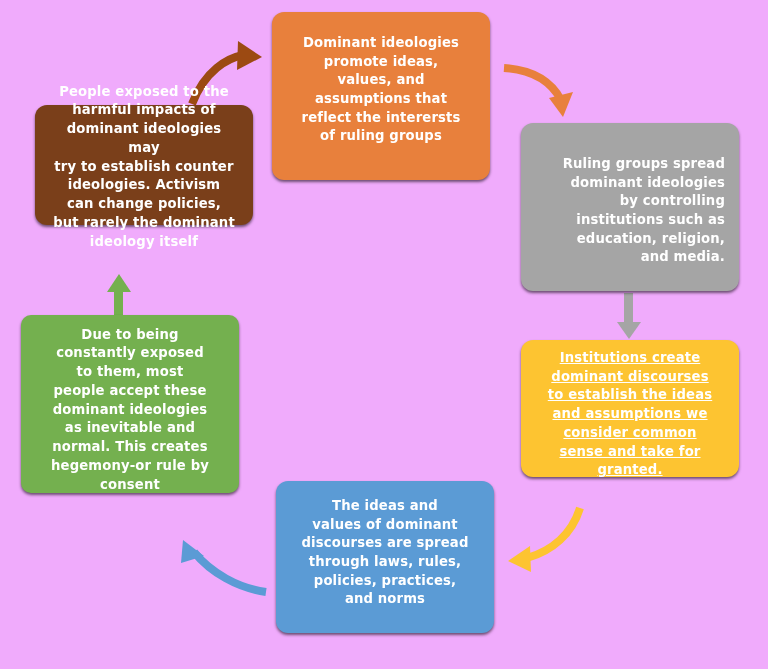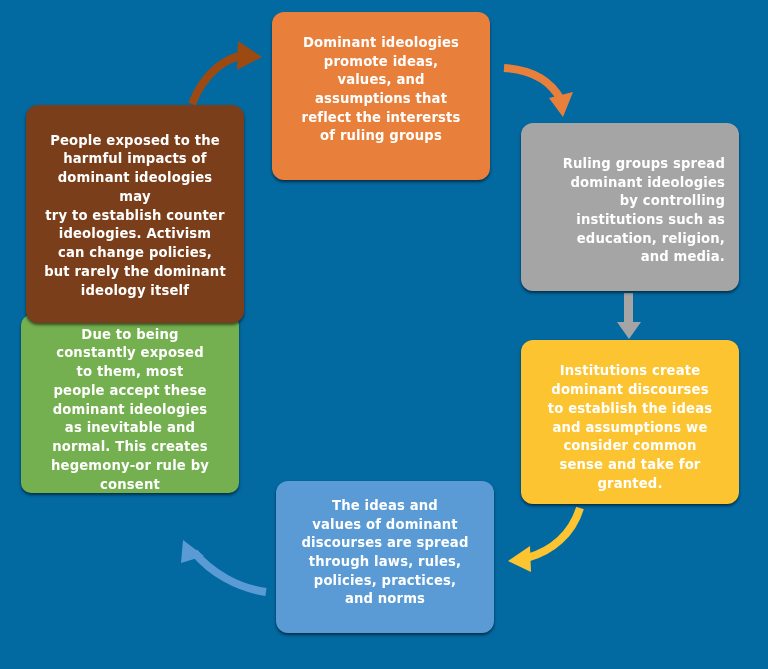--- a/index.html
+++ b/index.html
@@ -32,45 +32,45 @@
     box-shadow: 0 2px 3px rgba(0,0,0,0.55);
   }
   .node .txt {
     white-space: pre-line;
     display: block;
     width: 100%;
   }
   
   #node-orange { left: 272px; top: 12px;  width: 218px; height: 168px; }
   #node-gray   { left: 521px; top: 123px; width: 218px; height: 168px; text-align: right; }
-  #node-yellow { left: 521px; top: 340px; width: 218px; height: 164px; }
+  #node-yellow { left: 521px; top: 340px; width: 218px; height: 137px; text-decoration: underline; }
   #node-blue   { left: 276px; top: 481px; width: 218px; height: 152px; }
   #node-green  { left: 21px;  top: 315px; width: 218px; height: 178px; border-radius: 10px; }
-  #node-brown  { left: 26px;  top: 105px; width: 218px; height: 218px; }
+  #node-brown  { left: 35px;  top: 105px; width: 218px; height: 120px; }
 
   
   #node-orange .txt { transform: translateY(-6px); }
   #node-gray .txt   { transform: translateY(4px); }
   #node-yellow .txt { transform: translateY(6px); }
   #node-blue .txt   { transform: translateY(-4px); }
   #node-green .txt  { transform: translateY(6px); }
   #node-brown .txt  { transform: translateY(2px); }
 
   svg.arrows {
     position: absolute;
     left: 0; top: 0;
     width: 768px;
     height: 669px;
     pointer-events: none;
   }
 </style>
 </head>
 <body>
 
-<div id="canvas" style="background: #0369a1;">
+<div id="canvas" style="background: #f0abfc;">
 
   <svg class="arrows" viewBox="0 0 768 669">
 
     <g>
       <path d="M 192 104 C 205 70, 228 58, 243 55" stroke="#9c4a12" stroke-width="8" fill="none" stroke-linecap="butt"></path>
       <polygon points="238,41 262,57 237,70" fill="#9c4a12"></polygon>
     </g>
 
     <g>
       <path d="M 504 68 C 534 70, 552 83, 561 100" stroke="#e8803c" stroke-width="8" fill="none" stroke-linecap="butt"></path>

